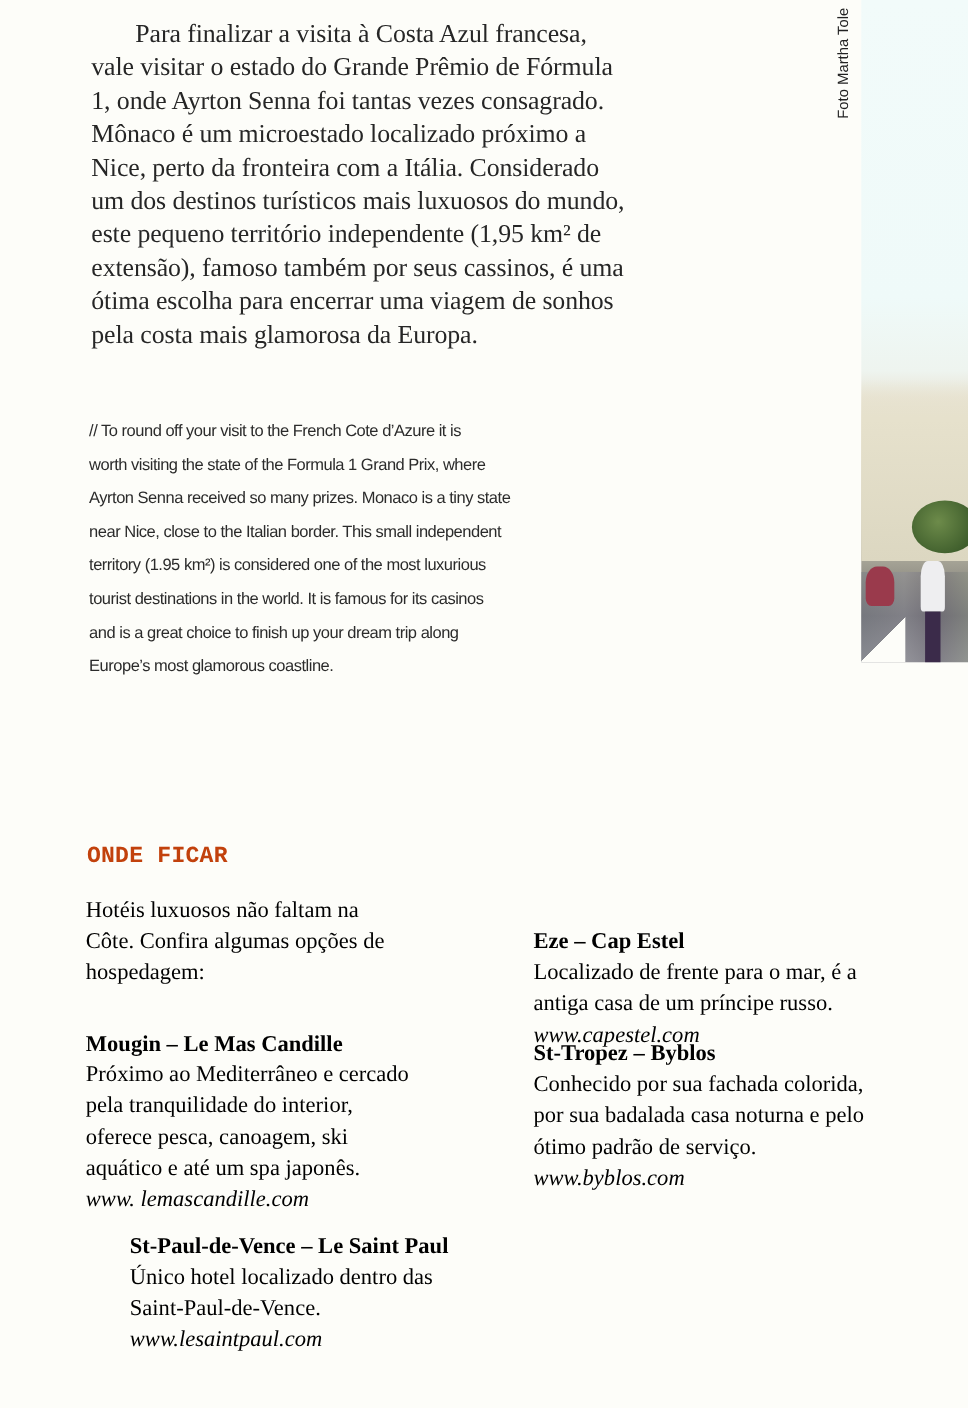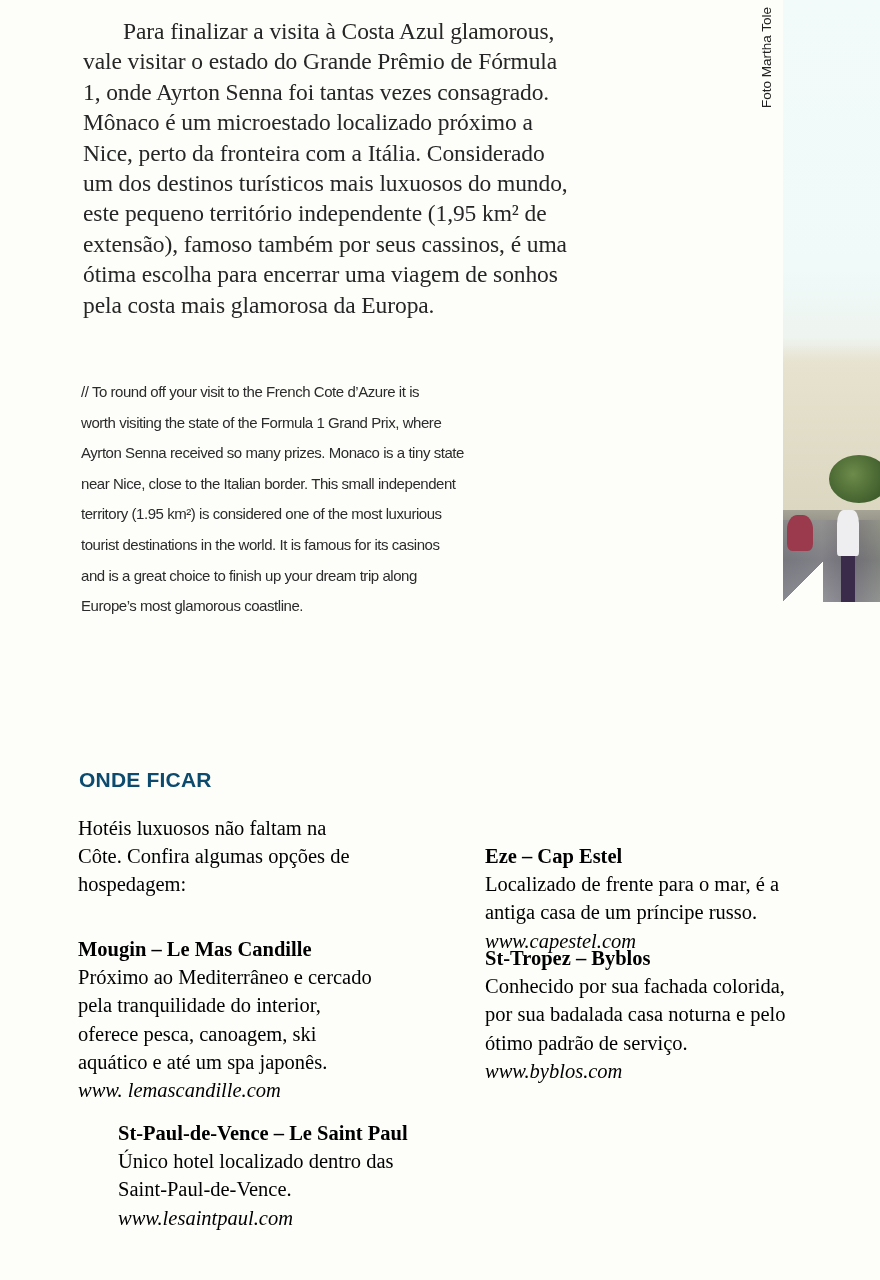--- a/index.html
+++ b/index.html
@@ -71,43 +71,43 @@
     #photo-credit {
       position: absolute; left: 759px; top: 108px;
       transform-origin: left top; transform: rotate(-90deg);
       font-family: "Liberation Sans", "DejaVu Sans", sans-serif;
       font-size: 13.5px; color: #222; white-space: nowrap;
     }
 
     
     #section-title {
       position: absolute; left: 79px; top: 768px;
-      font-family: Liberation Sans, sans-serif;
-      font-weight: bold; font-size: 21px; color: #0c4a6e; letter-spacing: 0.2px;
+      font-family: Liberation Mono, monospace;
+      font-weight: bold; font-size: 21px; color: #c2410c; letter-spacing: 0.2px;
     }
     .block {
       position: absolute;
       font-family: "Liberation Serif", "DejaVu Serif", serif;
       font-size: 20.5px; line-height: 28.2px; color: #000000;
     }
     .block .line { display: block; white-space: nowrap; }
     .block .hotel-name { font-weight: bold; display: block; white-space: nowrap; }
     .block .url { font-style: italic; display: block; white-space: nowrap; }
 
     #intro-block { left: 78px; top: 814px; }
     #hotel-mougin { left: 78px; top: 935px; }
     #hotel-stpaul { left: 78px; top: 1119px; margin-left: 40px; }
     #hotel-eze { left: 485px; top: 842px; }
     #hotel-sttropez { left: 485px; top: 944px; }
   </style>
 </head>
 <body>
 
 <div id="pt-paragraph">
-  <span class="line indent">Para finalizar a visita à Costa Azul glamorous,</span>
+  <span class="line indent">Para finalizar a visita à Costa Azul francesa,</span>
   <span class="line">vale visitar o estado do Grande Prêmio de Fórmula</span>
   <span class="line">1, onde Ayrton Senna foi tantas vezes consagrado.</span>
   <span class="line">Mônaco é um microestado localizado próximo a</span>
   <span class="line">Nice, perto da fronteira com a Itália. Considerado</span>
   <span class="line">um dos destinos turísticos mais luxuosos do mundo,</span>
   <span class="line">este pequeno território independente (1,95 km² de</span>
   <span class="line">extensão), famoso também por seus cassinos, é uma</span>
   <span class="line">ótima escolha para encerrar uma viagem de sonhos</span>
   <span class="line">pela costa mais glamorosa da Europa.</span>
 </div>

